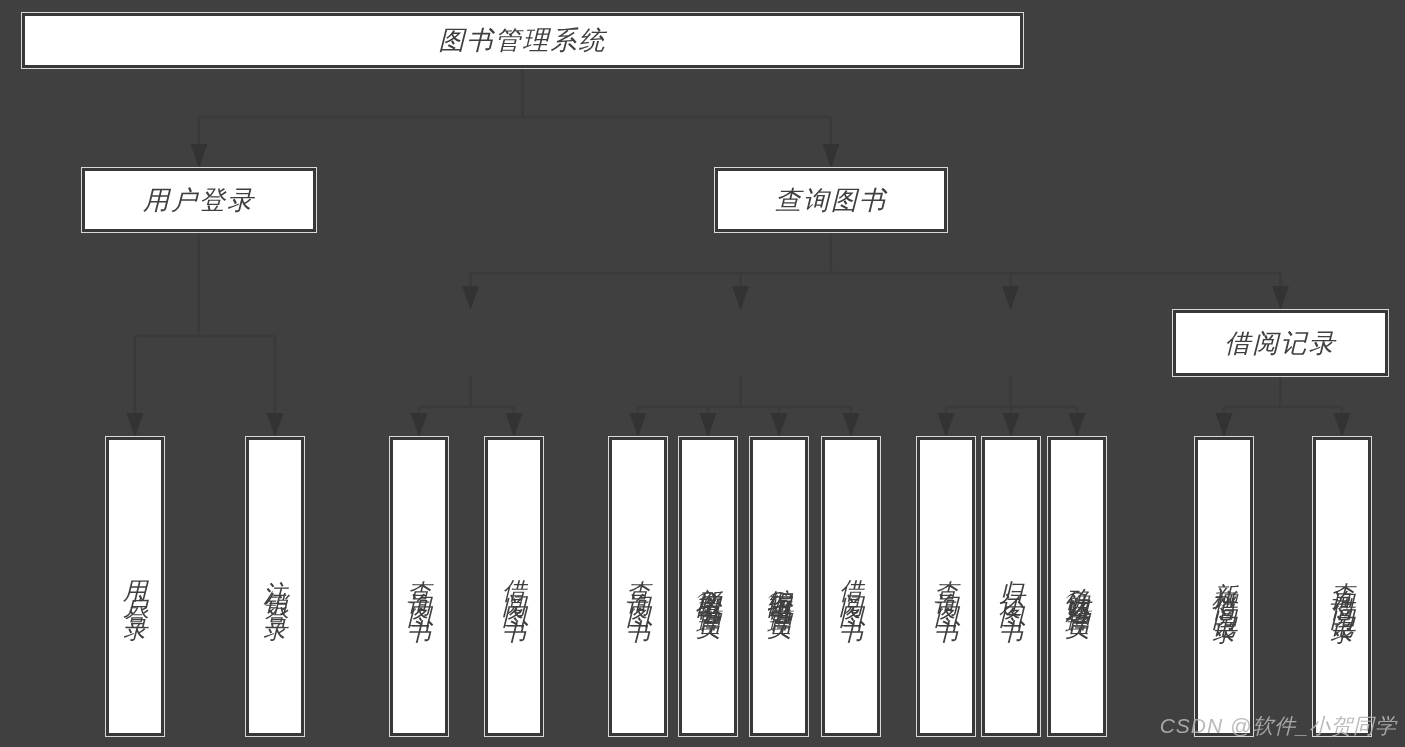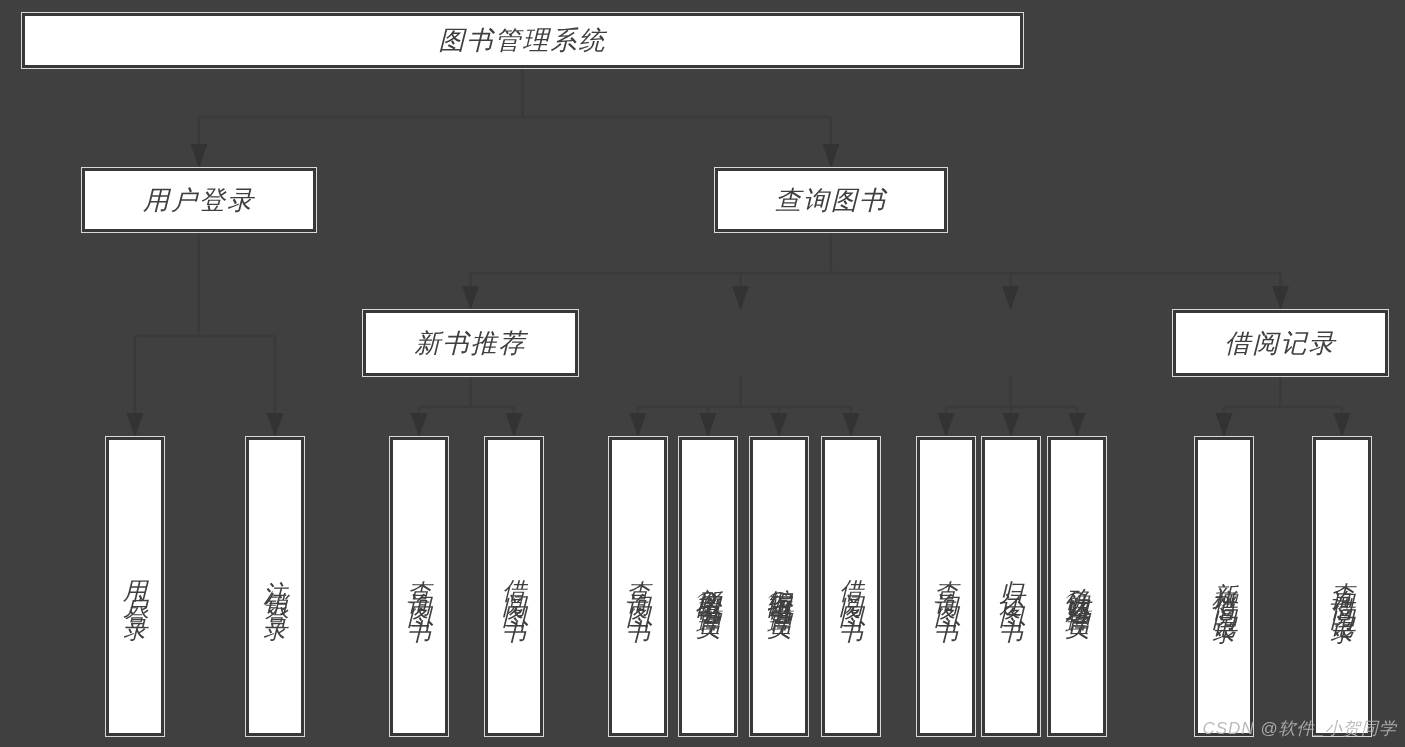--- a/index.html
+++ b/index.html
@@ -35,21 +35,21 @@
     font-size:24px;
     white-space:nowrap;
   }
   .ls-wide span{letter-spacing:13px;}
   .ls-mid span{letter-spacing:8px;}
   .ls-tight span{letter-spacing:4px;}
   #watermark{
     position:absolute;
     right:8px;bottom:7px;
     z-index:5;
-    font-size:17px;
+    font-size:21px;
     letter-spacing:1px;
     color:#b3b3b3;
     opacity:.9;
     white-space:nowrap;
   }
 </style>
 </head>
 <body>
 
 <div id="canvas">
@@ -82,23 +82,20 @@
     <span>图书管理系统</span>
   </div>
 
   <div class="node node-h" style="left:82px;top:168px;width:234px;height:64px">
     <span>用户登录</span>
   </div>
   <div class="node node-h" style="left:715px;top:168px;width:232px;height:64px">
     <span>查询图书</span>
   </div>
 
-  <div class="node node-h" style="left:363px;top:310px;width:215px;height:66px">
-    <span>新书推荐</span>
-  </div>
   <div class="node node-h" style="left:1173px;top:310px;width:215px;height:66px">
     <span>借阅记录</span>
   </div>
 
   <div class="node node-v ls-wide" style="left:106px;top:437px;width:58px;height:299px">
     <span>用户登录</span>
   </div>
   <div class="node node-v ls-wide" style="left:246px;top:437px;width:58px;height:299px">
     <span>注销登录</span>
   </div>

